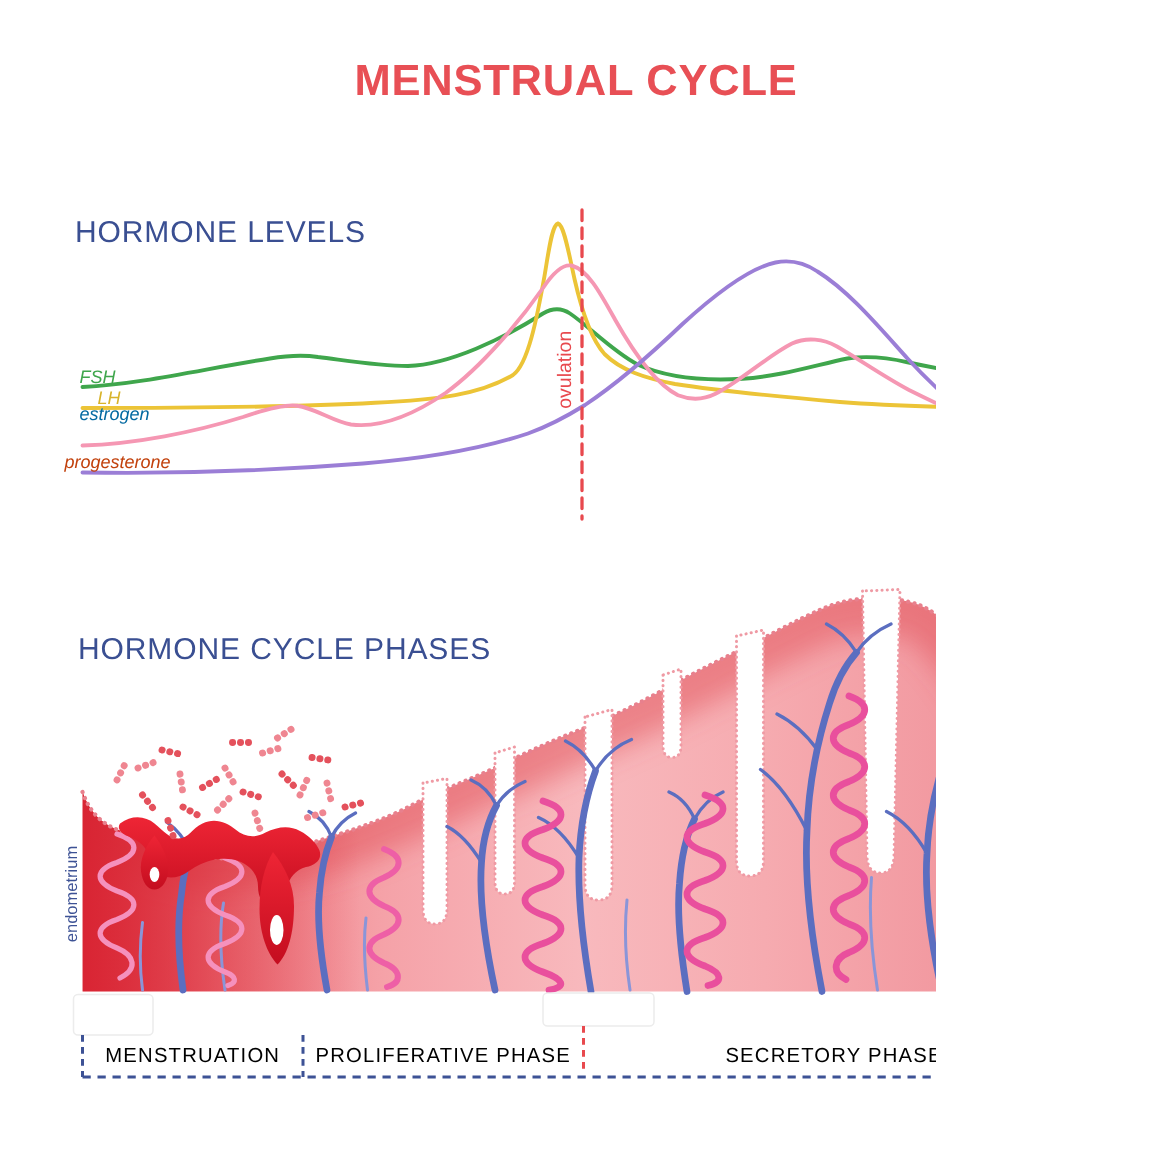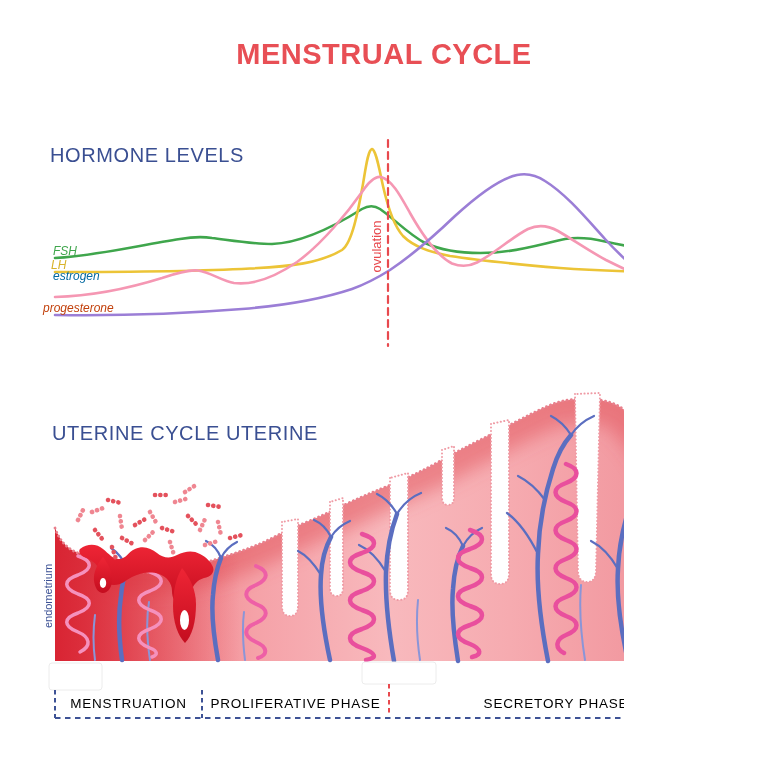--- a/index.html
+++ b/index.html
@@ -7,21 +7,21 @@
           font-family:"Liberation Sans","DejaVu Sans",sans-serif;}
   svg{position:absolute;left:0;top:0;}
   .lbl{position:absolute;white-space:nowrap;}
   .title{left:0;top:38px;width:768px;text-align:center;font-size:29px;font-weight:bold;
          letter-spacing:.5px;color:#e84f55;}
   .sec-head{font-size:20px;letter-spacing:.6px;color:#3a4f92;text-align:center;}
   .h1{left:50px;top:144px;}
   .h2{left:52px;top:422px;}
   .leg{font-size:12px;font-style:italic;}
   .leg-fsh{left:53px;top:244px;color:#3fa64c;}
-  .leg-lh{left:51px;top:258px;color:#d8b32a;}
+  .leg-lh{left:65px;top:258px;color:#d8b32a;}
   .leg-est{left:53px;top:269px;color:#0369a1;}
   .leg-pro{left:43px;top:301px;color:#c2410c;}
   .ovu{left:316px;top:239px;width:120px;text-align:center;font-size:13px;color:#e8494e;
        transform:rotate(-90deg);}
   .endo{left:2px;top:590px;width:92px;text-align:center;font-size:11px;color:#3d5295;
         transform:rotate(-90deg);}
   .phase{top:696px;text-align:center;font-size:13.5px;letter-spacing:.8px;color:#000000;}
   .ph1{left:55px;width:147px;}
   .ph2{left:202px;width:187px;}
   .ph3{left:389px;width:334px;}
@@ -215,21 +215,21 @@
 
 <div class="lbl sec-head h1">HORMONE LEVELS</div>
 
 <div class="lbl leg leg-fsh">FSH</div>
 <div class="lbl leg leg-lh">LH</div>
 <div class="lbl leg leg-est">estrogen</div>
 <div class="lbl leg leg-pro">progesterone</div>
 
 <div class="lbl ovu">ovulation</div>
 
-<div class="lbl sec-head h2">UTERINE CYCLE UTERINE</div>
+<div class="lbl sec-head h2">HORMONE CYCLE PHASES</div>
 
 <div class="lbl endo">endometrium</div>
 
 <div class="lbl phase ph1">MENSTRUATION</div>
 <div class="lbl phase ph2">PROLIFERATIVE PHASE</div>
 <div class="lbl phase ph3">SECRETORY PHASE</div>
 
 </div>
 
 </body></html>

